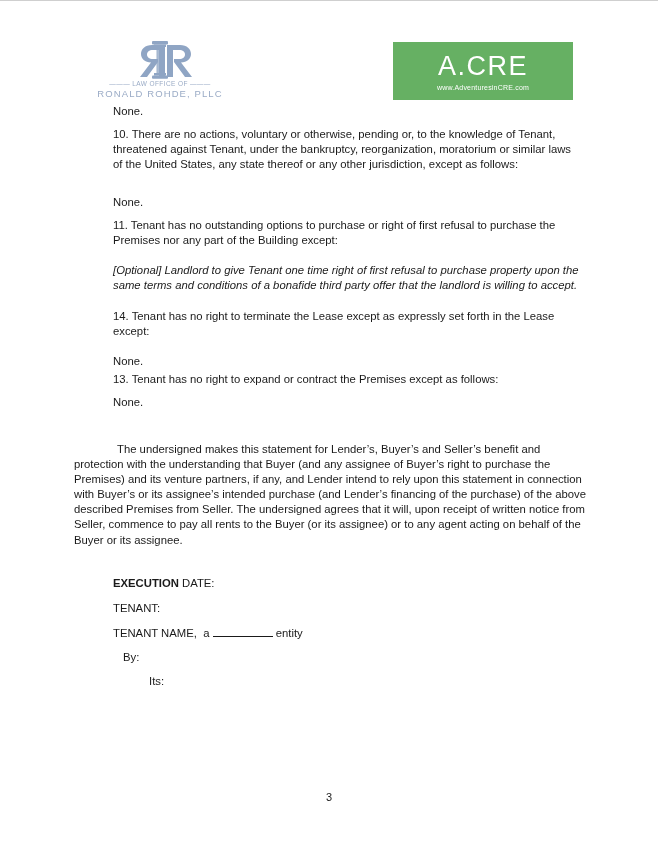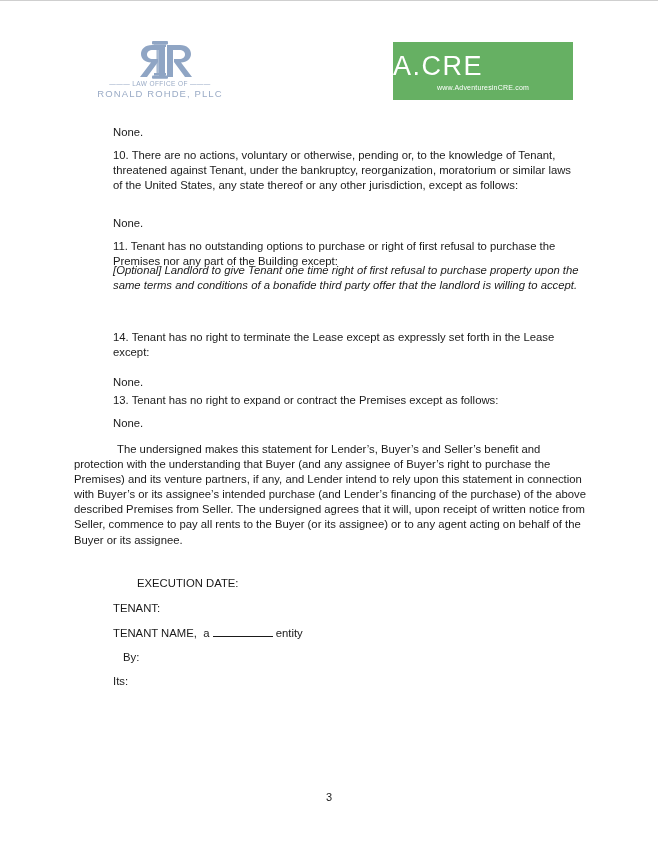--- a/index.html
+++ b/index.html
@@ -67,20 +67,21 @@
     top: 41px;
     width: 180px;
     height: 58px;
     background: #66b063;
   }
   .acre-title {
     position: absolute;
     left: 0;
     top: 9px;
     width: 180px;
+    text-align: center;
     color: #ffffff;
     font-size: 27px;
     font-weight: 300;
     letter-spacing: 1.5px;
     font-family: "Liberation Sans", sans-serif;
     line-height: 30px;
   }
   .acre-url {
     position: absolute;
     left: 0;
@@ -106,21 +107,20 @@
     font-size: 11.3px;
     line-height: 15.1px;
     color: #1a1a1a;
     font-family: "Liberation Sans", sans-serif;
     text-align: left;
   }
   .para.num,
   .para.none {
     left: 113px;
     width: 470px;
-    margin-top: 21px;
   }
   .para.optional {
     left: 113px;
     width: 470px;
     font-style: italic;
   }
   .para.undersigned {
     left: 74px;
     width: 513px;
     text-indent: 43px;
@@ -130,22 +130,21 @@
   .exec-line {
     position: absolute;
     left: 113px;
     font-size: 11.3px;
     line-height: 15.1px;
     color: #1a1a1a;
     font-family: "Liberation Sans", sans-serif;
     white-space: pre;
   }
   .exec-line b {
-    font-weight: normal;
-    margin-left: 24px;
+    font-weight: bold;
   }
   .blank-rule {
     display: inline-block;
     border-bottom: 1px solid #1a1a1a;
     width: 60px;
     height: 9px;
     vertical-align: baseline;
   }
 
   
@@ -225,19 +224,19 @@
   <div>
 
     <div class="exec-line" style="top:575px;"><b>EXECUTION</b><span> DATE:</span></div>
 
     <div class="exec-line" style="top:600px;">TENANT:</div>
 
     <div class="exec-line" style="top:625px;"><span>TENANT NAME,  a </span><span class="blank-rule"></span><span> entity</span></div>
 
     <div class="exec-line" style="top:649px;padding-left:10px;">By:</div>
 
-    <div class="exec-line" style="top:673px;">Its:</div>
+    <div class="exec-line" style="top:673px;margin-left:36px;">Its:</div>
 
   </div>
 
   <div class="page-number">3</div>
 
 </div>
 
 </body></html>

